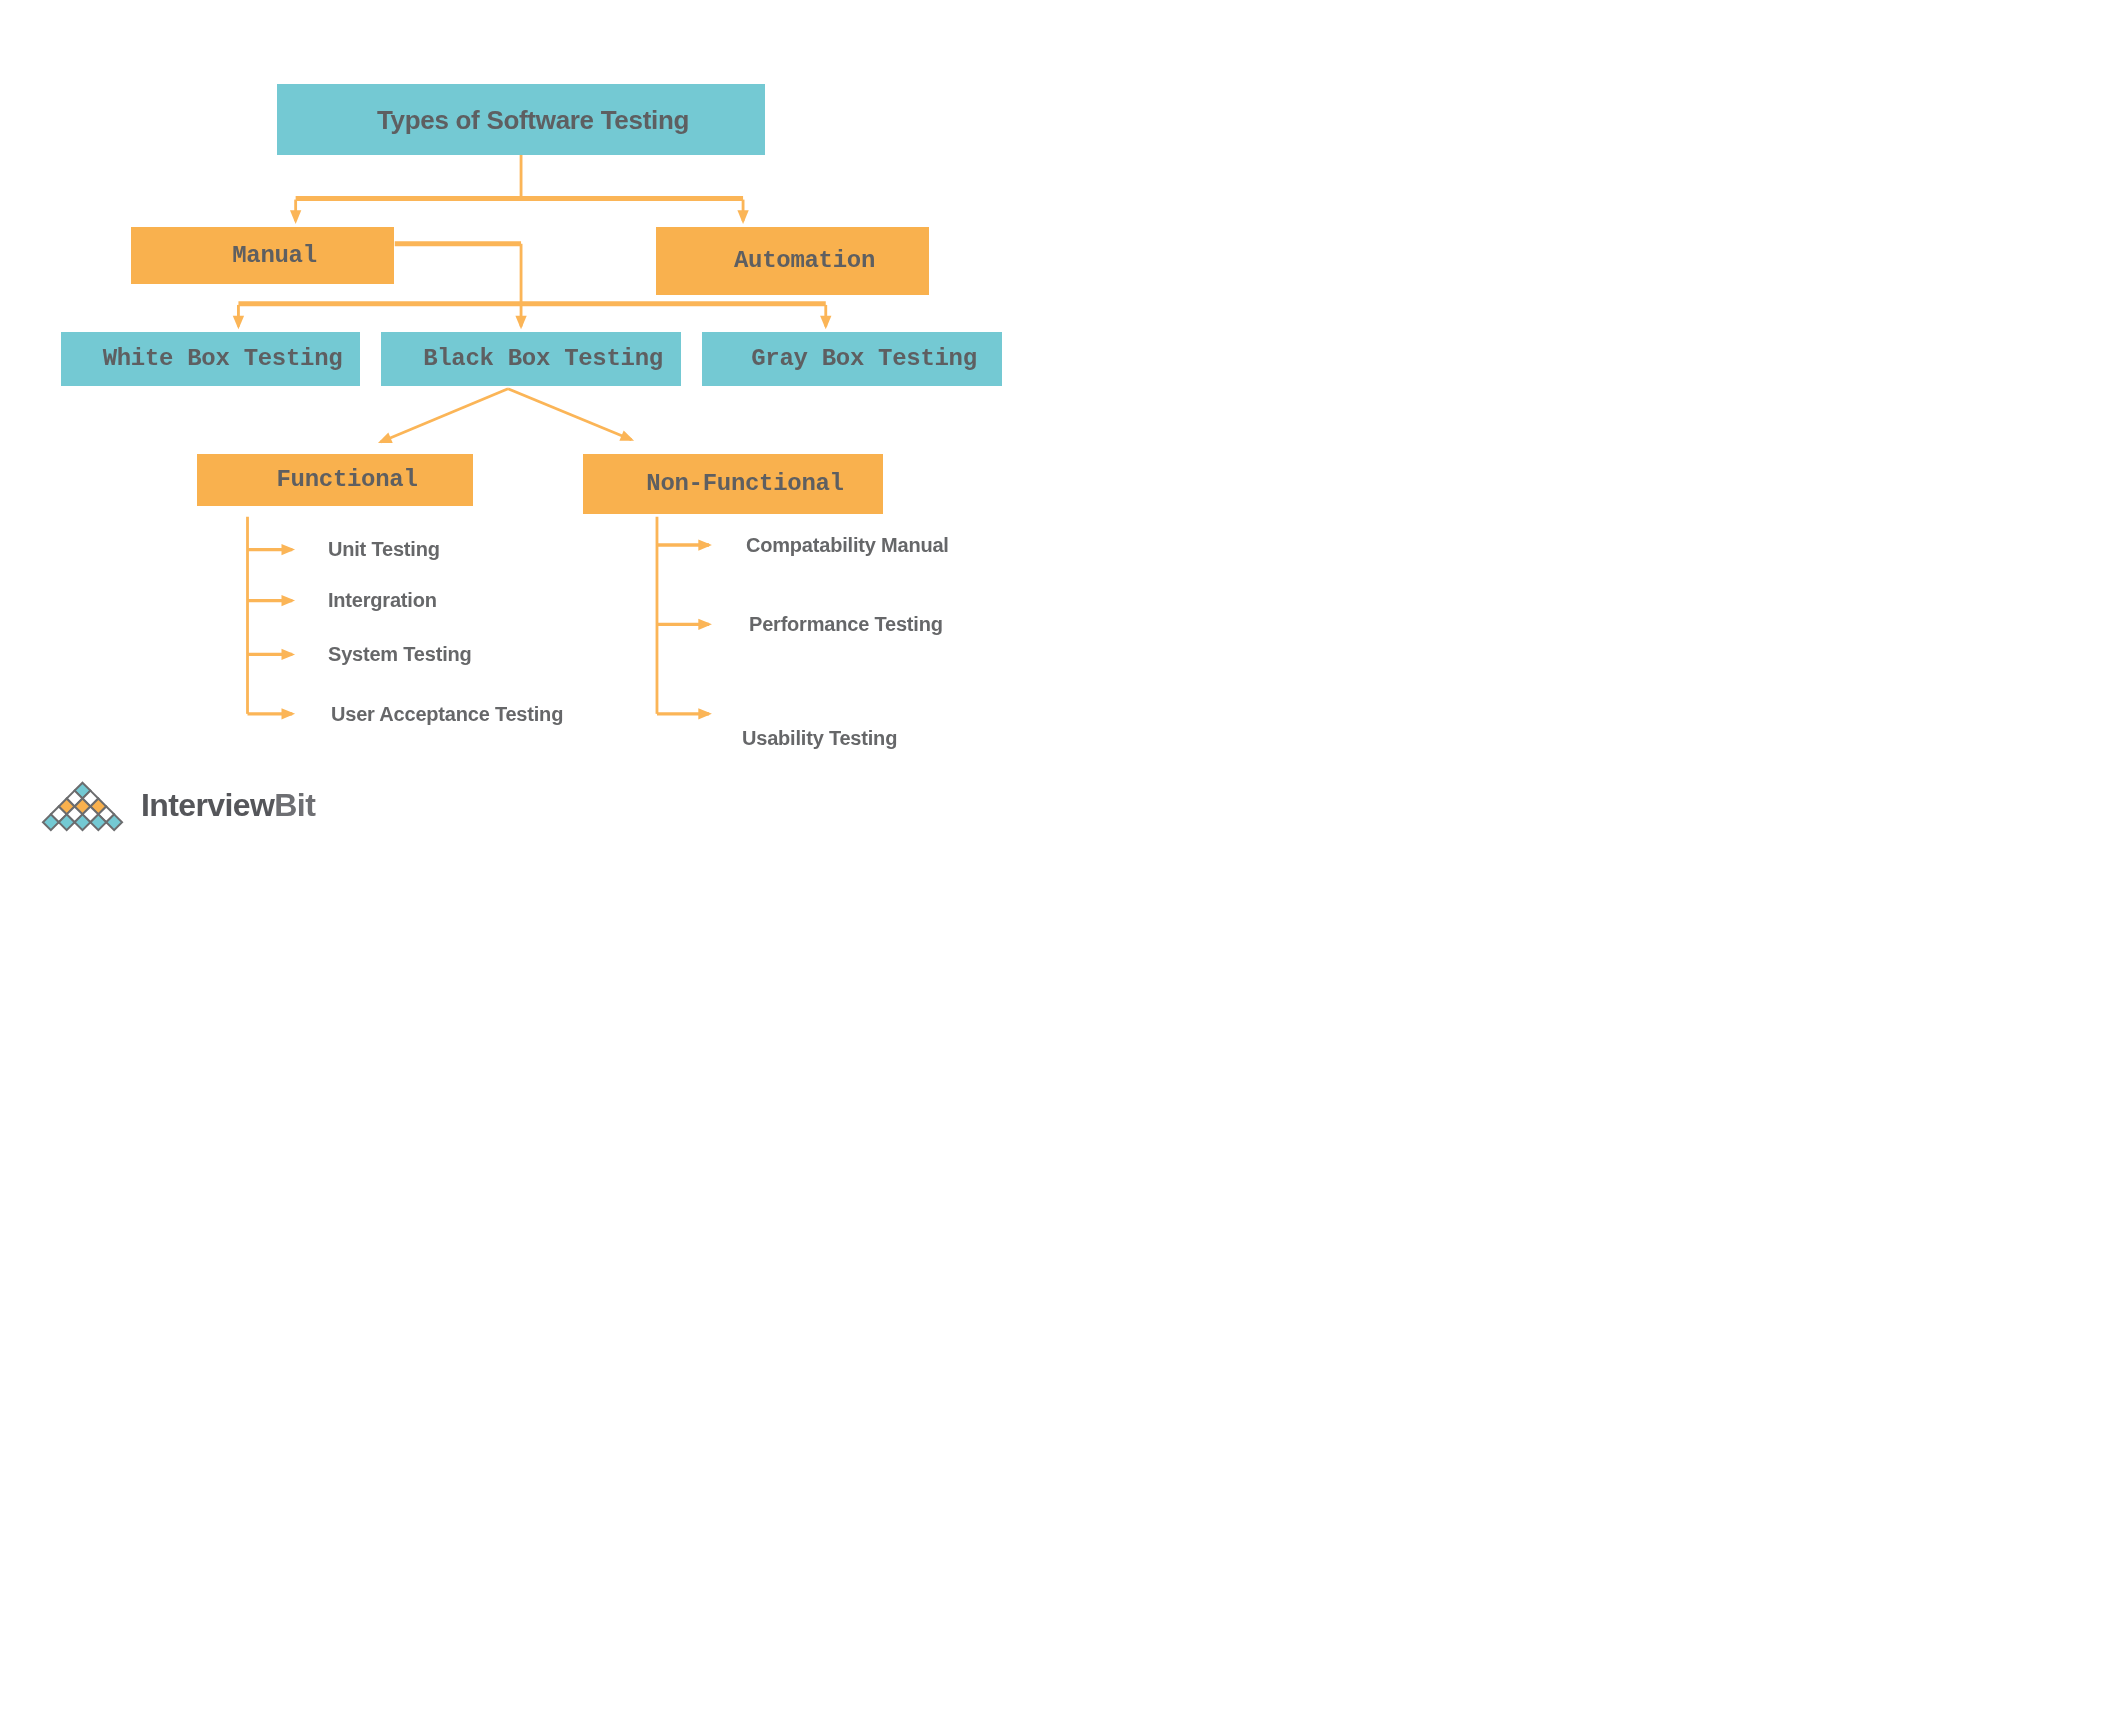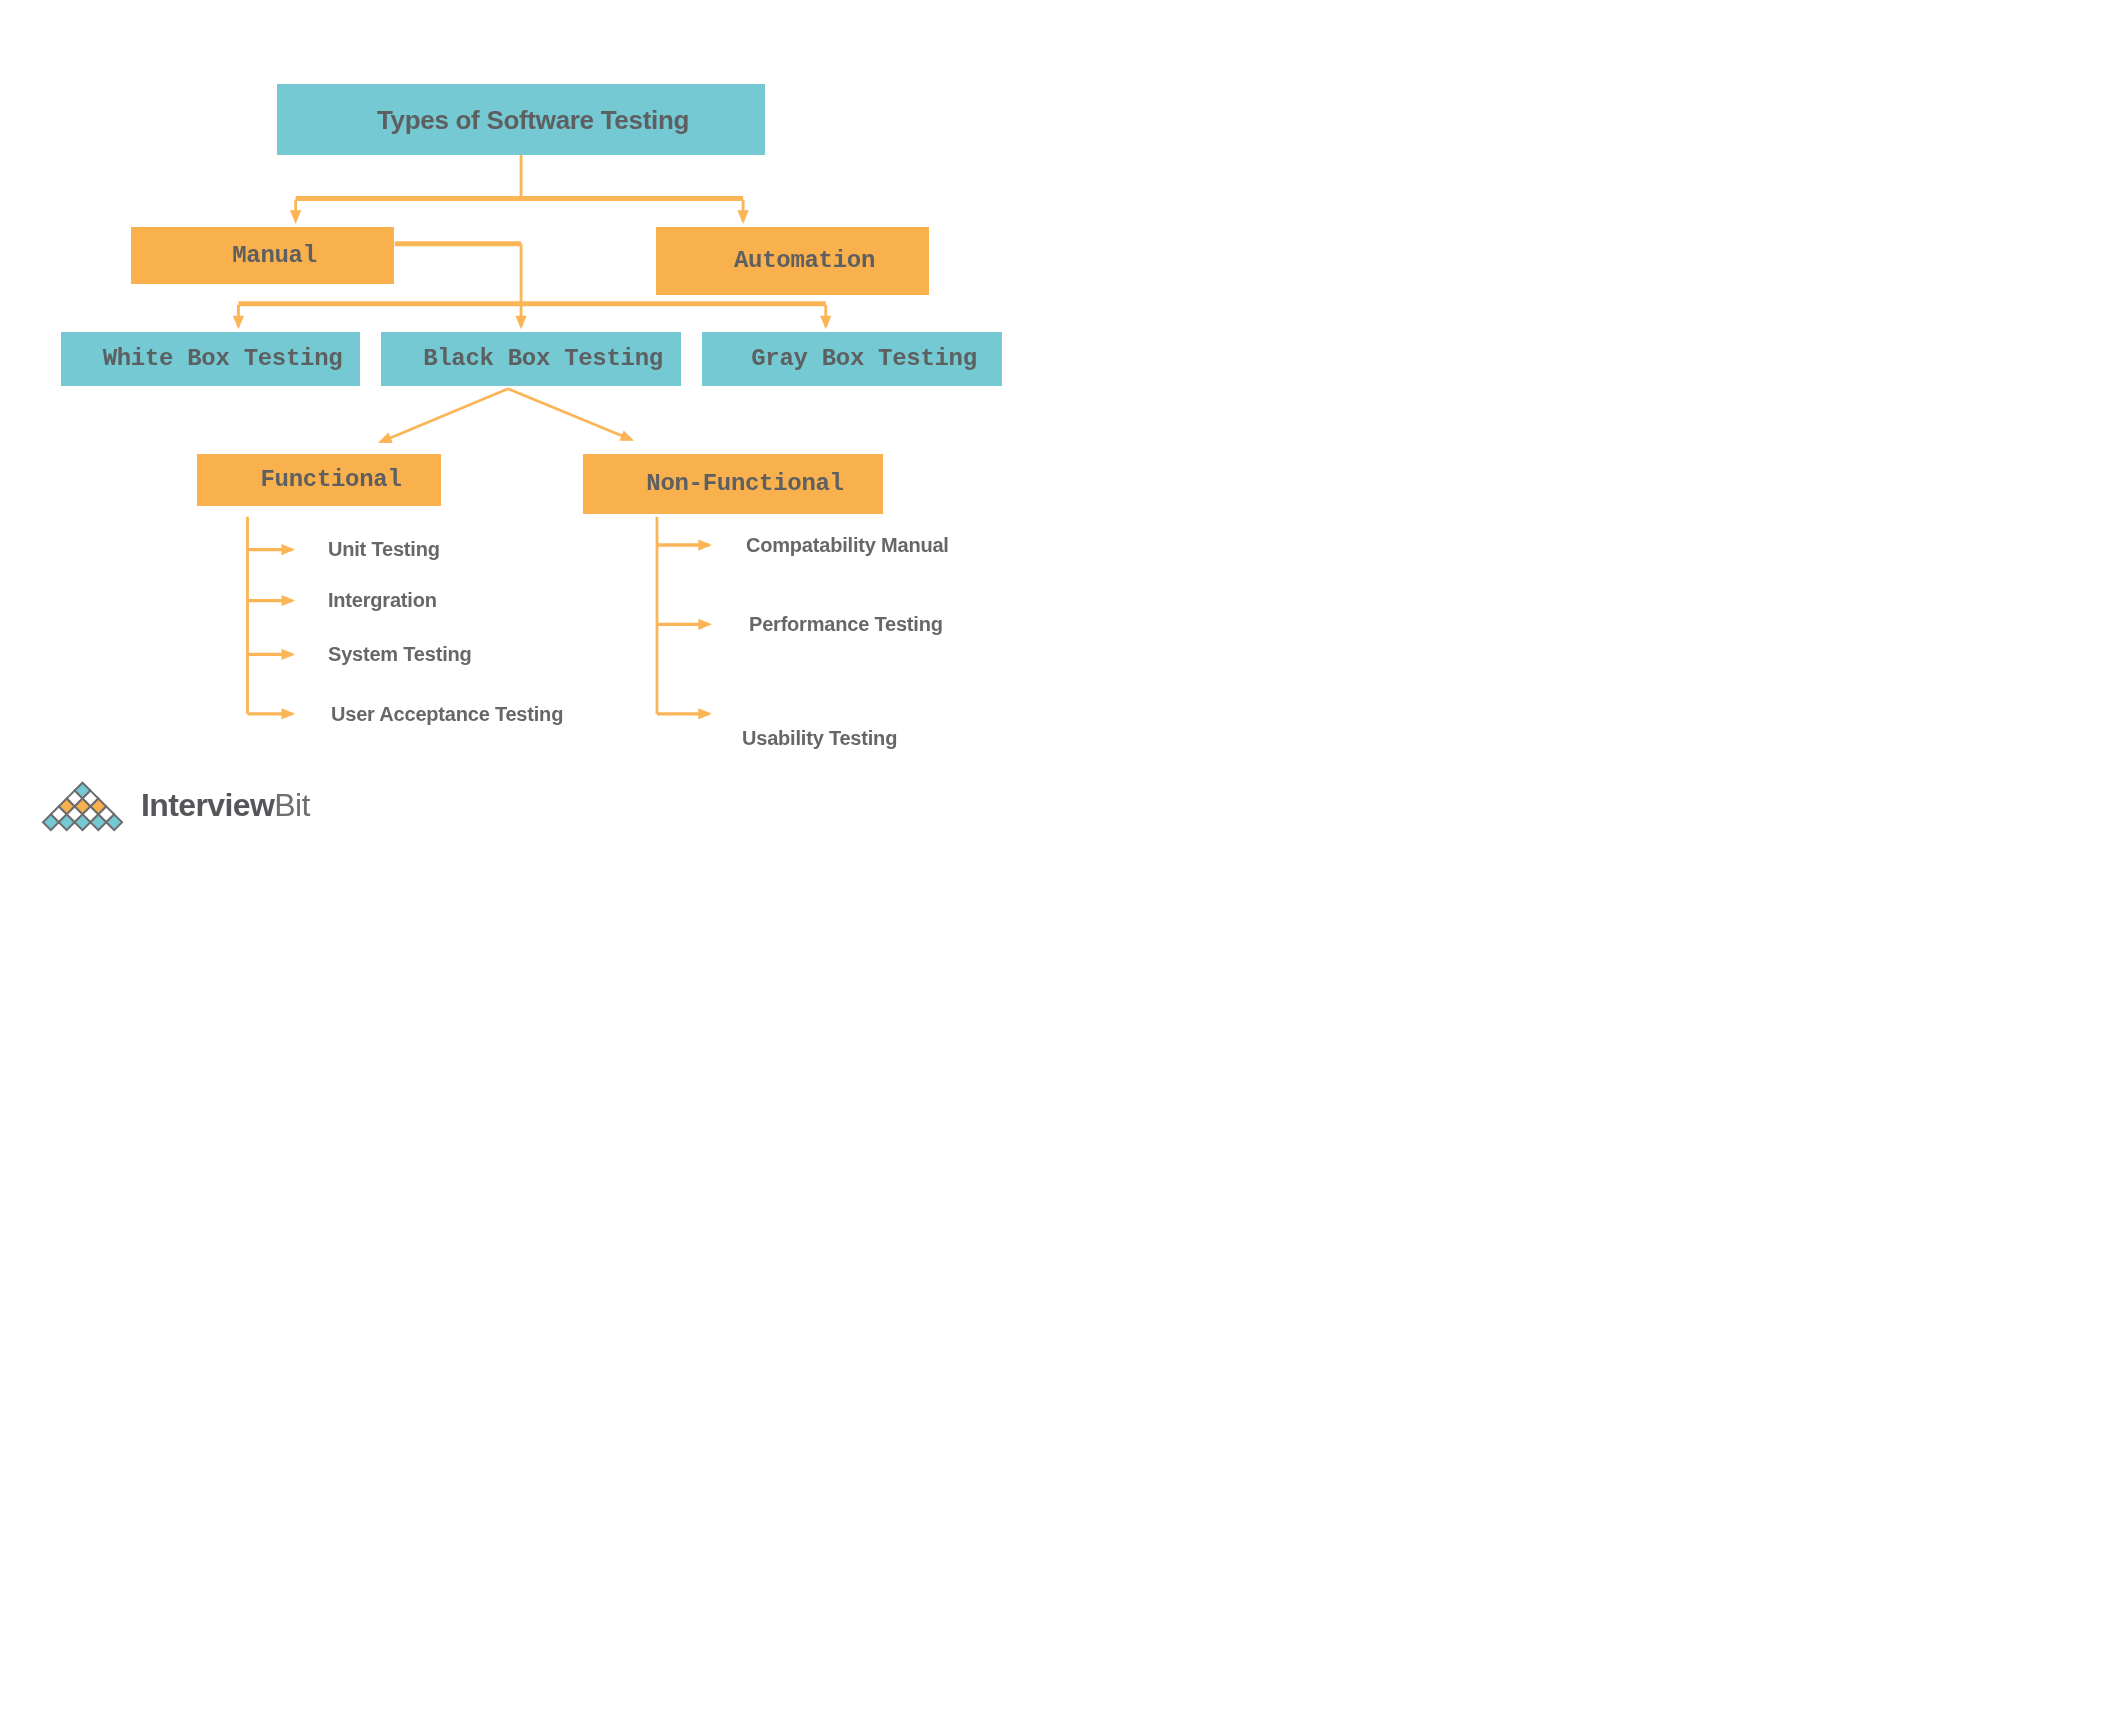--- a/index.html
+++ b/index.html
@@ -61,21 +61,21 @@
   .logo-mark{display:block;}
   .logo-text{
     margin-left:16px;
     font-size:32px;
     letter-spacing:-0.6px;
     white-space:nowrap;
     position:relative;
     top:-1.1px;
   }
   .logo-text .primary{font-weight:700;color:var(--logo-text);}
-  .logo-text .secondary{font-weight:400;color:var(--logo-text-light);}
+  .logo-text .secondary{font-weight:700;color:var(--logo-text-light);}
 </style>
 </head>
 <body>
 
 <div class="canvas">
 
   <svg class="connectors" viewBox="0 0 1861 1530" aria-hidden="true">
     <defs>
       <marker id="arw" markerUnits="userSpaceOnUse" markerWidth="30" markerHeight="26" viewBox="0 0 30 26" refX="22" refY="13" orient="auto">
         <path d="M3,3 L27,13 L3,23 Z" fill="#FBB557"></path>
@@ -114,21 +114,21 @@
   <div class="node orange lvl" style="left:131px;top:227px;width:263px;height:57px">Manual</div>
 
   <div class="node orange lvl" style="left:656px;top:227px;width:273px;height:68px">Automation</div>
 
   <div class="node teal lvl" style="left:61px;top:332px;width:299px;height:54px">White Box Testing</div>
 
   <div class="node teal lvl" style="left:381px;top:332px;width:300px;height:54px">Black Box Testing</div>
 
   <div class="node teal lvl" style="left:702px;top:332px;width:300px;height:54px">Gray Box Testing</div>
 
-  <div class="node orange lvl" style="left:197px;top:454px;width:244px;height:52px">Functional</div>
+  <div class="node orange lvl" style="left:197px;top:454px;width:276px;height:52px">Functional</div>
 
   <div class="node orange lvl" style="left:583px;top:454px;width:300px;height:60px">Non-Functional</div>
 
   <div class="leaf" style="left:328px;top:549px">Unit Testing</div>
   <div class="leaf" style="left:328px;top:600px">Intergration</div>
   <div class="leaf" style="left:328px;top:654px">System Testing</div>
   <div class="leaf" style="left:331px;top:714px">User Acceptance Testing</div>
 
   <div class="leaf" style="left:746px;top:545px">Compatability Manual</div>
   <div class="leaf" style="left:749px;top:624px">Performance Testing</div>

